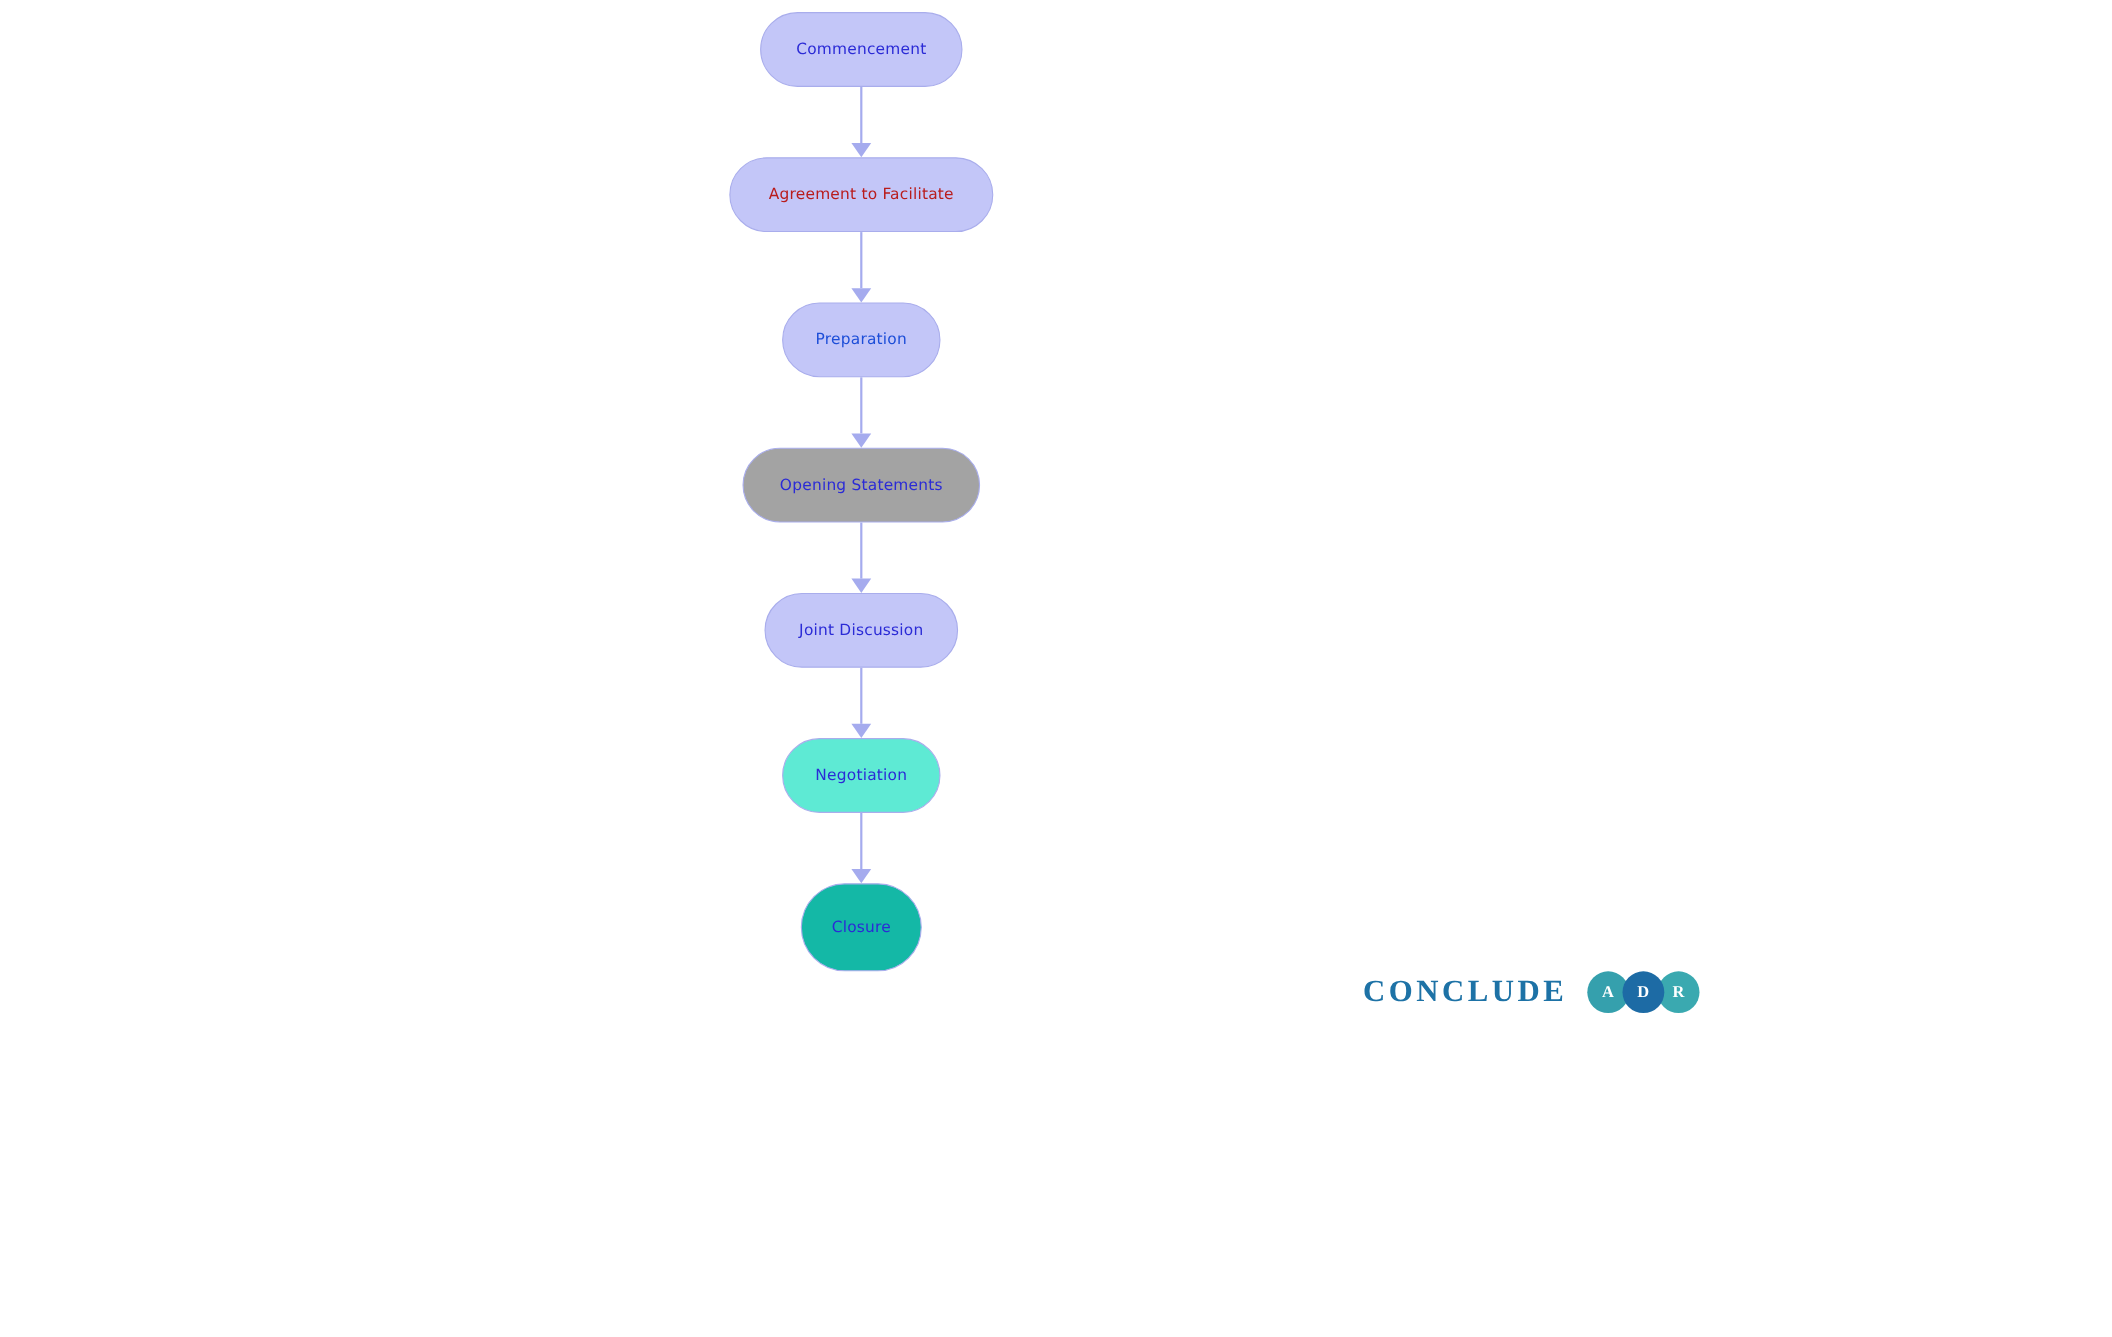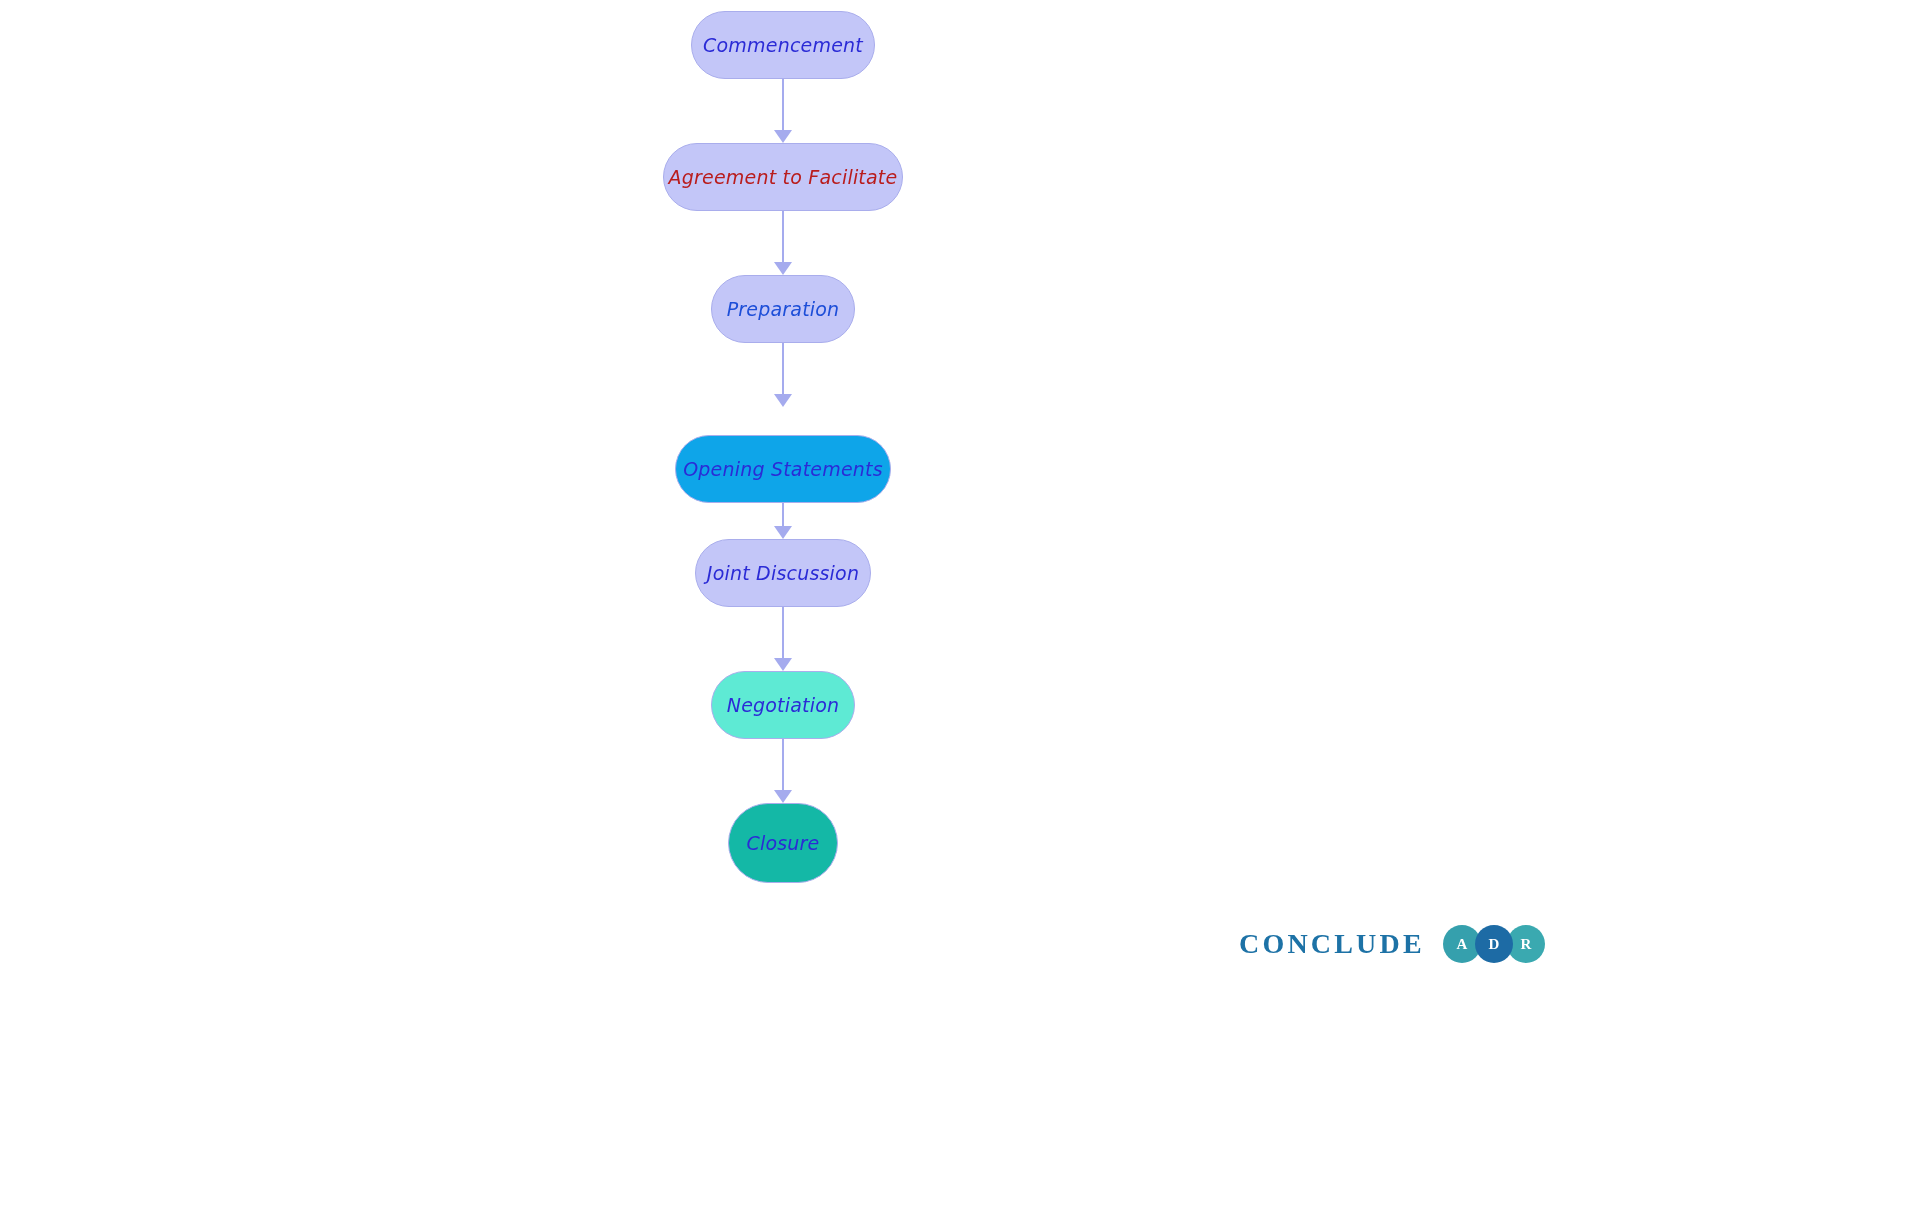--- a/index.html
+++ b/index.html
@@ -31,27 +31,26 @@
     justify-content: center;
     box-sizing: border-box;
     background: #c3c6f8;
     border: 1.5px solid #a9adec;
     border-radius: 999px;
     transform: translateX(-50%);
   }
   .node-label {
     color: #2b2bd6;
     font-family: "DejaVu Sans", sans-serif;
-    font-size: 19px;
+    font-size: 14px;
     font-weight: 400;
     letter-spacing: 0.2px;
     white-space: nowrap;
     line-height: 1;
     user-select: none;
-    font-style: italic;
   }
 
   
   .connector {
     position: absolute;
     transform: translateX(-50%);
     width: 18px;
     display: flex;
     flex-direction: column;
     align-items: center;
@@ -137,35 +136,35 @@
     </div>
     <div class="node" style="left: 783px; top: 11px; width: 184px; height: 68px; background: rgb(195, 198, 248); border-color: rgb(169, 173, 236);">
       <span class="node-label" style="color: rgb(43, 43, 214);">Commencement</span>
     </div>
     <div class="node" style="left: 783px; top: 143px; width: 240px; height: 68px; background: rgb(195, 198, 248); border-color: rgb(169, 173, 236);">
       <span class="node-label" style="color: #b91c1c;">Agreement to Facilitate</span>
     </div>
     <div class="node" style="left: 783px; top: 275px; width: 144px; height: 68px; background: rgb(195, 198, 248); border-color: rgb(169, 173, 236);">
       <span class="node-label" style="color: #1d4ed8;">Preparation</span>
     </div>
-    <div class="node" style="left: 783px; top: 407px; width: 216px; height: 68px; background: #0ea5e9; border-color: rgb(169, 173, 236); margin-top: 28px;">
+    <div class="node" style="left: 783px; top: 407px; width: 216px; height: 68px; background: #a3a3a3; border-color: rgb(169, 173, 236);">
       <span class="node-label" style="color: rgb(43, 43, 214);">Opening Statements</span>
     </div>
     <div class="node" style="left: 783px; top: 539px; width: 176px; height: 68px; background: rgb(195, 198, 248); border-color: rgb(169, 173, 236);">
       <span class="node-label" style="color: rgb(43, 43, 214);">Joint Discussion</span>
     </div>
     <div class="node" style="left: 783px; top: 671px; width: 144px; height: 68px; background: #5eead4; border-color: rgb(169, 173, 236);">
       <span class="node-label" style="color: rgb(43, 43, 214);">Negotiation</span>
     </div>
     <div class="node" style="left: 783px; top: 803px; width: 110px; height: 80px; background: #14b8a6; border-color: rgb(169, 173, 236); text-align: right;">
       <span class="node-label" style="color: rgb(43, 43, 214);">Closure</span>
     </div>
   </div>
 
-<div id="brand-logo" style="left: 1239px; top: 925px;">
+<div id="brand-logo" style="left: 1239px; top: 883px;">
   <div class="brand-wordmark" style="color: rgb(29, 114, 166);">CONCLUDE</div>
   <div class="brand-circles">
     <div class="brand-circle c-a" style="background: rgb(53, 160, 173);">
       <span>A</span>
     </div>
     <div class="brand-circle c-d" style="background: rgb(29, 107, 165);">
       <span>D</span>
     </div>
     <div class="brand-circle c-r" style="background: rgb(58, 169, 176);">
       <span>R</span>

